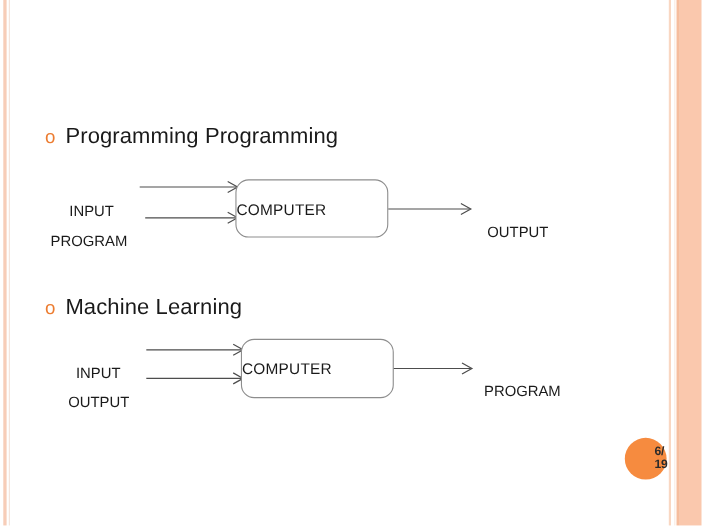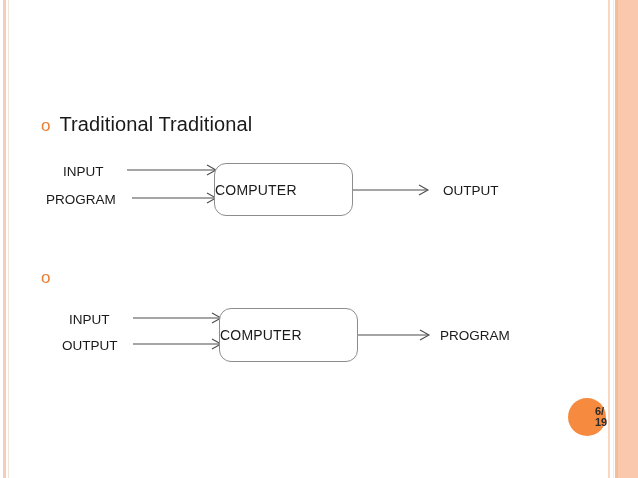--- a/index.html
+++ b/index.html
@@ -77,20 +77,21 @@
   #bullet-ml { left: 41px; top: 269px; }
 
   
   .diagram { position: absolute; }
   .io-label {
     position: absolute;
     color: #1a1a1a;
     font-size: 13.5px;
     line-height: 1;
     white-space: nowrap;
+    margin-top: 20px;
   }
   .proc-box {
     position: absolute;
     box-sizing: border-box;
     border: 1.4px solid #8d8d8d;
     border-radius: 12px;
     background: #ffffff;
     display: flex;
     align-items: center;
     justify-content: flex-start;
@@ -137,21 +138,21 @@
 
   <div class="edge-left-thin"></div>
   <div class="edge-left-hair"></div>
   <div class="edge-right-thin"></div>
   <div class="edge-right-hair"></div>
   <div class="edge-right-mid"></div>
   <div class="edge-right-band"></div>
 
   <div class="bullet-row" id="bullet-traditional">
     <span class="bullet-mark">o</span>
-    <span class="bullet-text">Traditional Traditional</span>
+    <span class="bullet-text">Programming Programming</span>
   </div>
 
   <div class="diagram" id="diagram-traditional" style="left:0; top:0; width:638px; height:478px;">
 
     <span class="io-label" style="left:63px; top:165px;">INPUT</span>
     <span class="io-label" style="left:46px; top:193px;">PROGRAM</span>
 
     <svg class="arrow-svg" style="left:127px; top:158px;" width="92" height="50">
       <line x1="0" y1="12" x2="88" y2="12"></line>
       <polyline points="80,7 89,12 80,17"></polyline>
@@ -168,20 +169,21 @@
     <svg class="arrow-svg" style="left:353px; top:178px;" width="80" height="30">
       <line x1="0" y1="12" x2="74" y2="12"></line>
       <polyline points="66,7 75,12 66,17"></polyline>
     </svg>
 
     <span class="io-label" style="left:443px; top:184px;">OUTPUT</span>
   </div>
 
   <div class="bullet-row" id="bullet-ml">
     <span class="bullet-mark">o</span>
+    <span class="bullet-text">Machine Learning</span>
   </div>
 
   <div class="diagram" id="diagram-ml" style="left:0; top:0; width:638px; height:478px;">
 
     <span class="io-label" style="left:69px; top:313px;">INPUT</span>
     <span class="io-label" style="left:62px; top:339px;">OUTPUT</span>
 
     <svg class="arrow-svg" style="left:133px; top:306px;" width="91" height="50">
       <line x1="0" y1="12" x2="87" y2="12"></line>
       <polyline points="79,7 88,12 79,17"></polyline>

